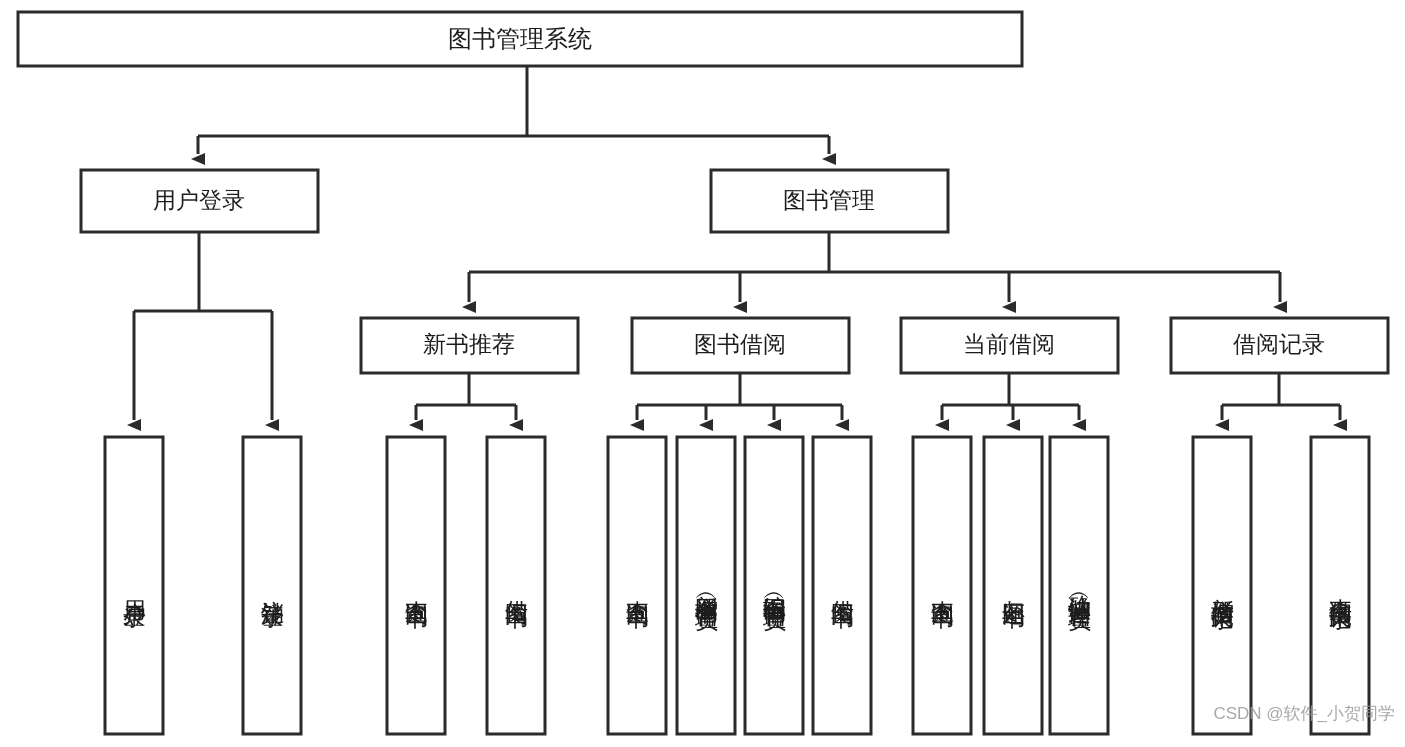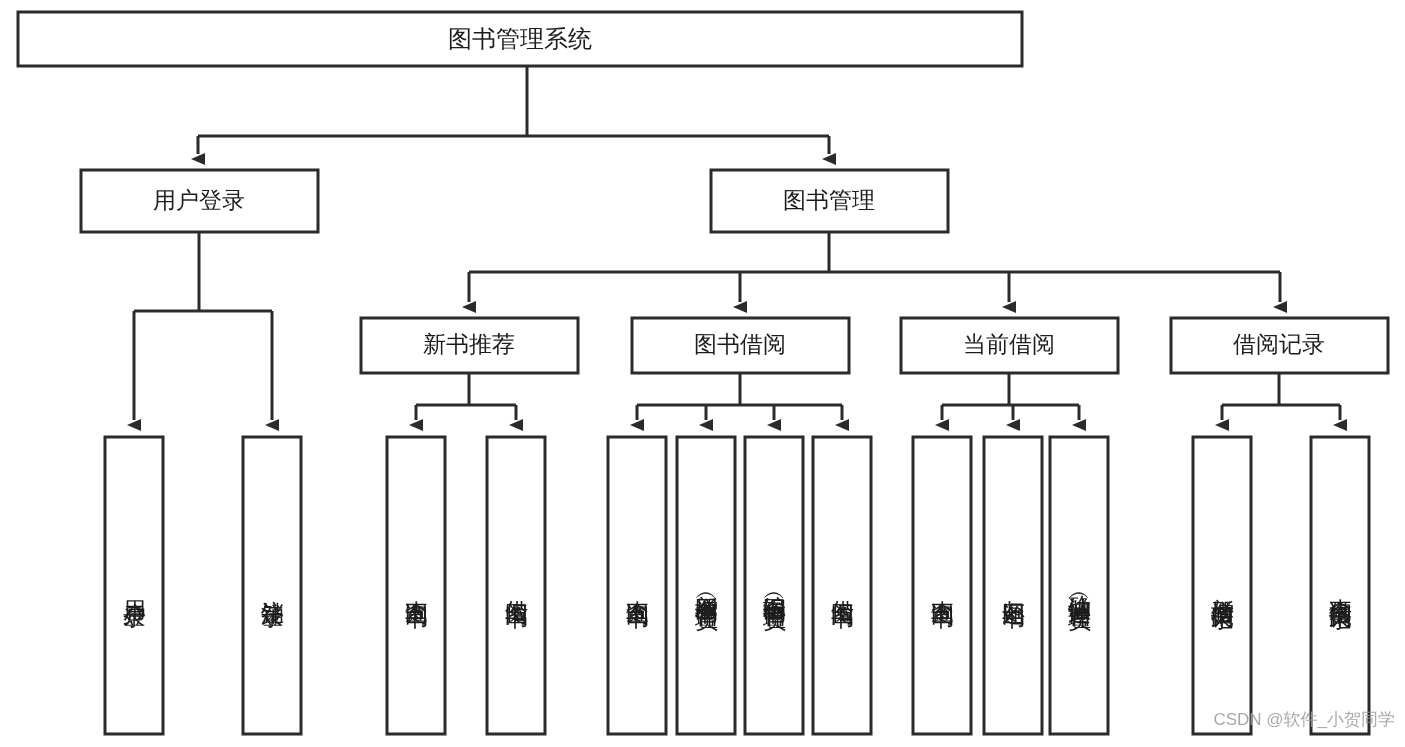--- a/index.html
+++ b/index.html
@@ -67,21 +67,21 @@
     display: flex;
     align-items: center;
     justify-content: center;
     text-align: center;
     white-space: nowrap;
     pointer-events: none;
   }
   .watermark {
     position: absolute;
     right: 10px;
-    bottom: 16px;
+    bottom: 22px;
     font-family: "Liberation Sans", "DejaVu Sans", sans-serif;
     font-size: 17px;
     color: #9a9a9a;
     opacity: 0.85;
     white-space: nowrap;
   }
 </style>
 </head>
 <body>
 

